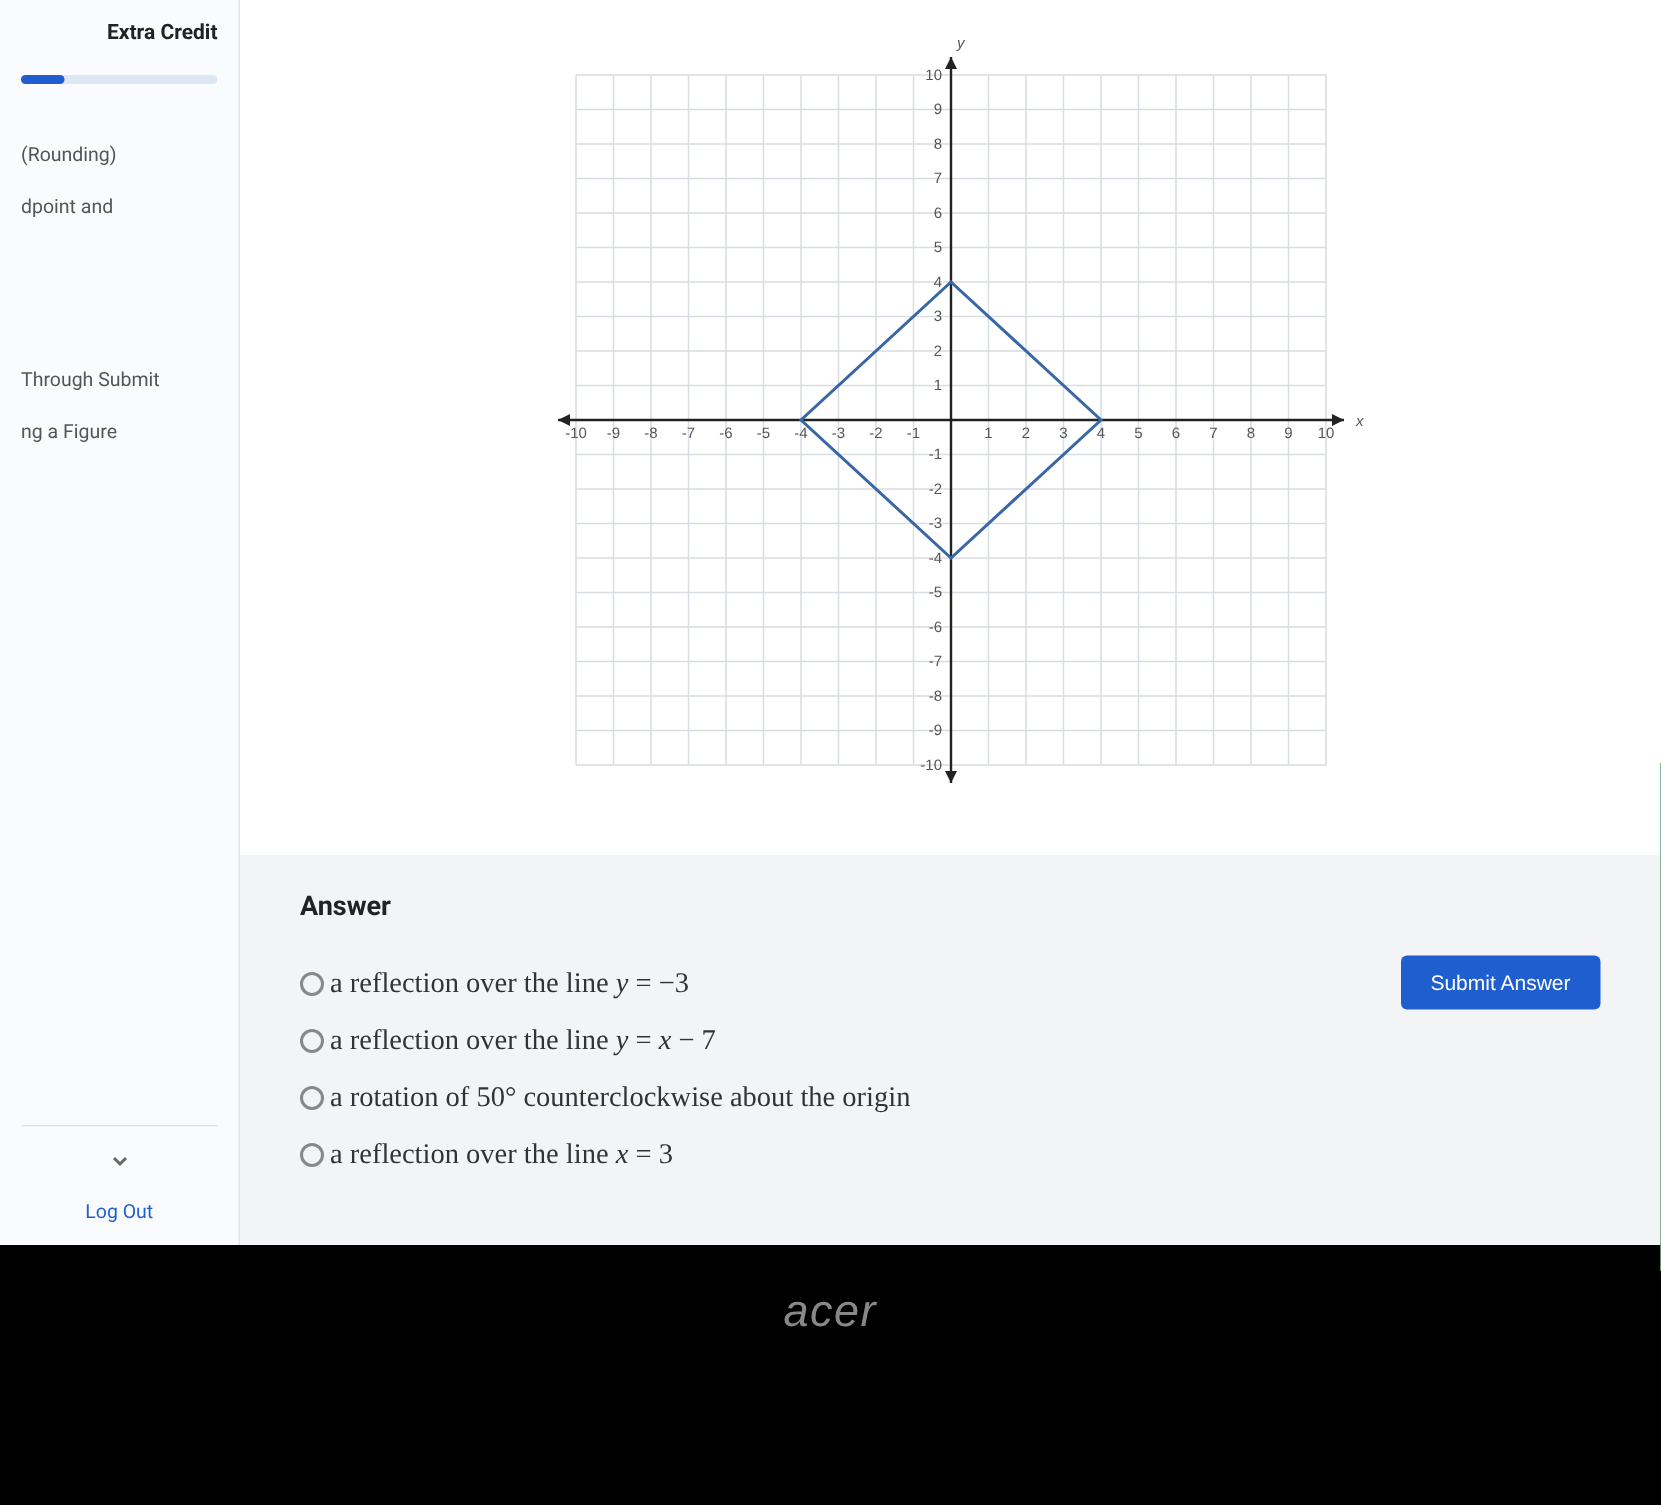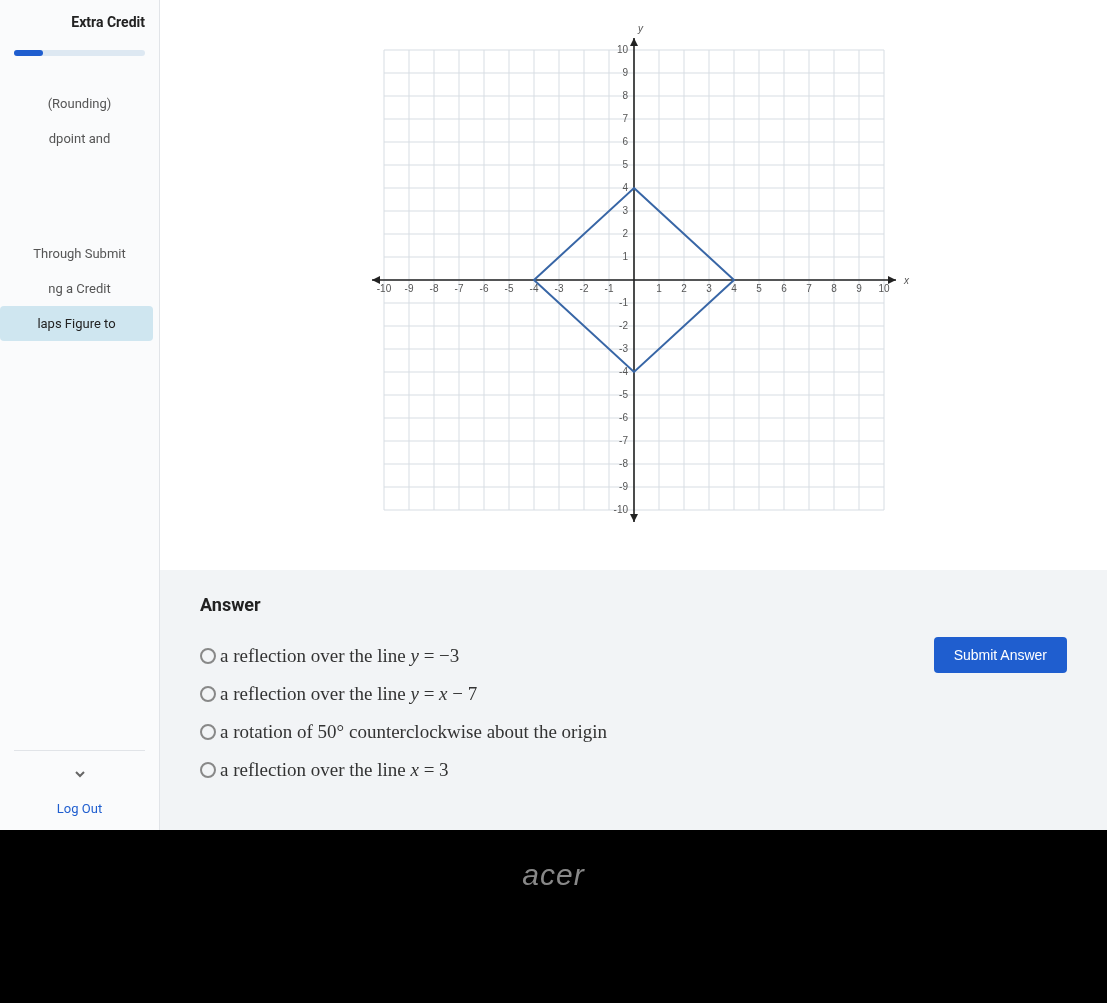--- a/index.html
+++ b/index.html
@@ -3,21 +3,21 @@
 <meta charset="utf-8">
 <style>
 * { box-sizing: border-box; margin: 0; padding: 0; }
 body { font-family: -apple-system, BlinkMacSystemFont, "Segoe UI", Roboto, sans-serif; background:#f8f9fa; color:#333; }
 .app { display:flex; width:1107px; height:830px; overflow:hidden; background:#15803d; }
 .sidebar { width:160px; background:#fafbfc; border-right:1px solid #e1e4e8; display:flex; flex-direction:column; padding:14px 0 0 0; }
 .sidebar .title { font-weight:700; font-size:14px; color:#222; padding:0 14px 20px 0; text-align:right; }
 .sidebar .progress { height:6px; background:#dde8f2; margin:0 14px 30px 14px; border-radius:3px; position:relative; }
 .sidebar .progress .bar { height:100%; width:22%; background:#1f5ecf; border-radius:3px; }
 .sidebar .menu { flex:1; display:flex; flex-direction:column; }
-.sidebar .item { font-size:13px; color:#555; padding:10px 14px; text-align:center; cursor:pointer; }
+.sidebar .item { font-size:13px; color:#555; padding:10px 14px; text-align:left; cursor:pointer; }
 .sidebar .item.active { background:#cfe6f0; color:#222; border-radius:4px; margin-right:6px; }
 .sidebar .divider { border-top:1px solid #e1e4e8; margin:10px 14px; }
 .sidebar .chevron { display:flex; justify-content:center; padding:6px 0; color:#666; cursor:pointer; }
 .sidebar .logout { font-size:13px; color:#1f5ecf; text-align:center; padding:14px 0; cursor:pointer; }
 .main { flex:1; display:flex; flex-direction:column; }
 .graph-wrap { flex:0 0 auto; display:flex; justify-content:center; padding:20px 0 30px 0; background:#fff; }
 .answer-panel { background:#f2f4f6; padding:24px 40px 30px 40px; flex:1; }
 .answer-panel h3 { font-size:18px; font-weight:700; margin-bottom:22px; color:#222; }
 .answer-body { display:flex; align-items:flex-start; gap:40px; }
 .options { flex:1; }
@@ -37,22 +37,21 @@
   <div class="sidebar">
     <div class="title">Extra Credit</div>
     <div class="progress">
         <div class="bar"></div>
       </div>
     <div class="menu">
       <div class="item">(Rounding)</div>
       <div class="item">dpoint and</div>
       <div style="height:80px"></div>
       <div class="item">Through Submit</div>
-      <div class="item">ng a Credit</div>
-      <div class="item active">laps Figure to</div>
+      <div class="item">ng a Figure</div>
     </div>
     <div class="divider"></div>
     <div class="chevron">
       <svg width="14" height="14" viewBox="0 0 14 14">
           <polyline points="3,5 7,9 11,5" fill="none" stroke="#666" stroke-width="2"></polyline>
         </svg>
     </div>
     <div class="logout">Log Out</div>
   </div>
 

